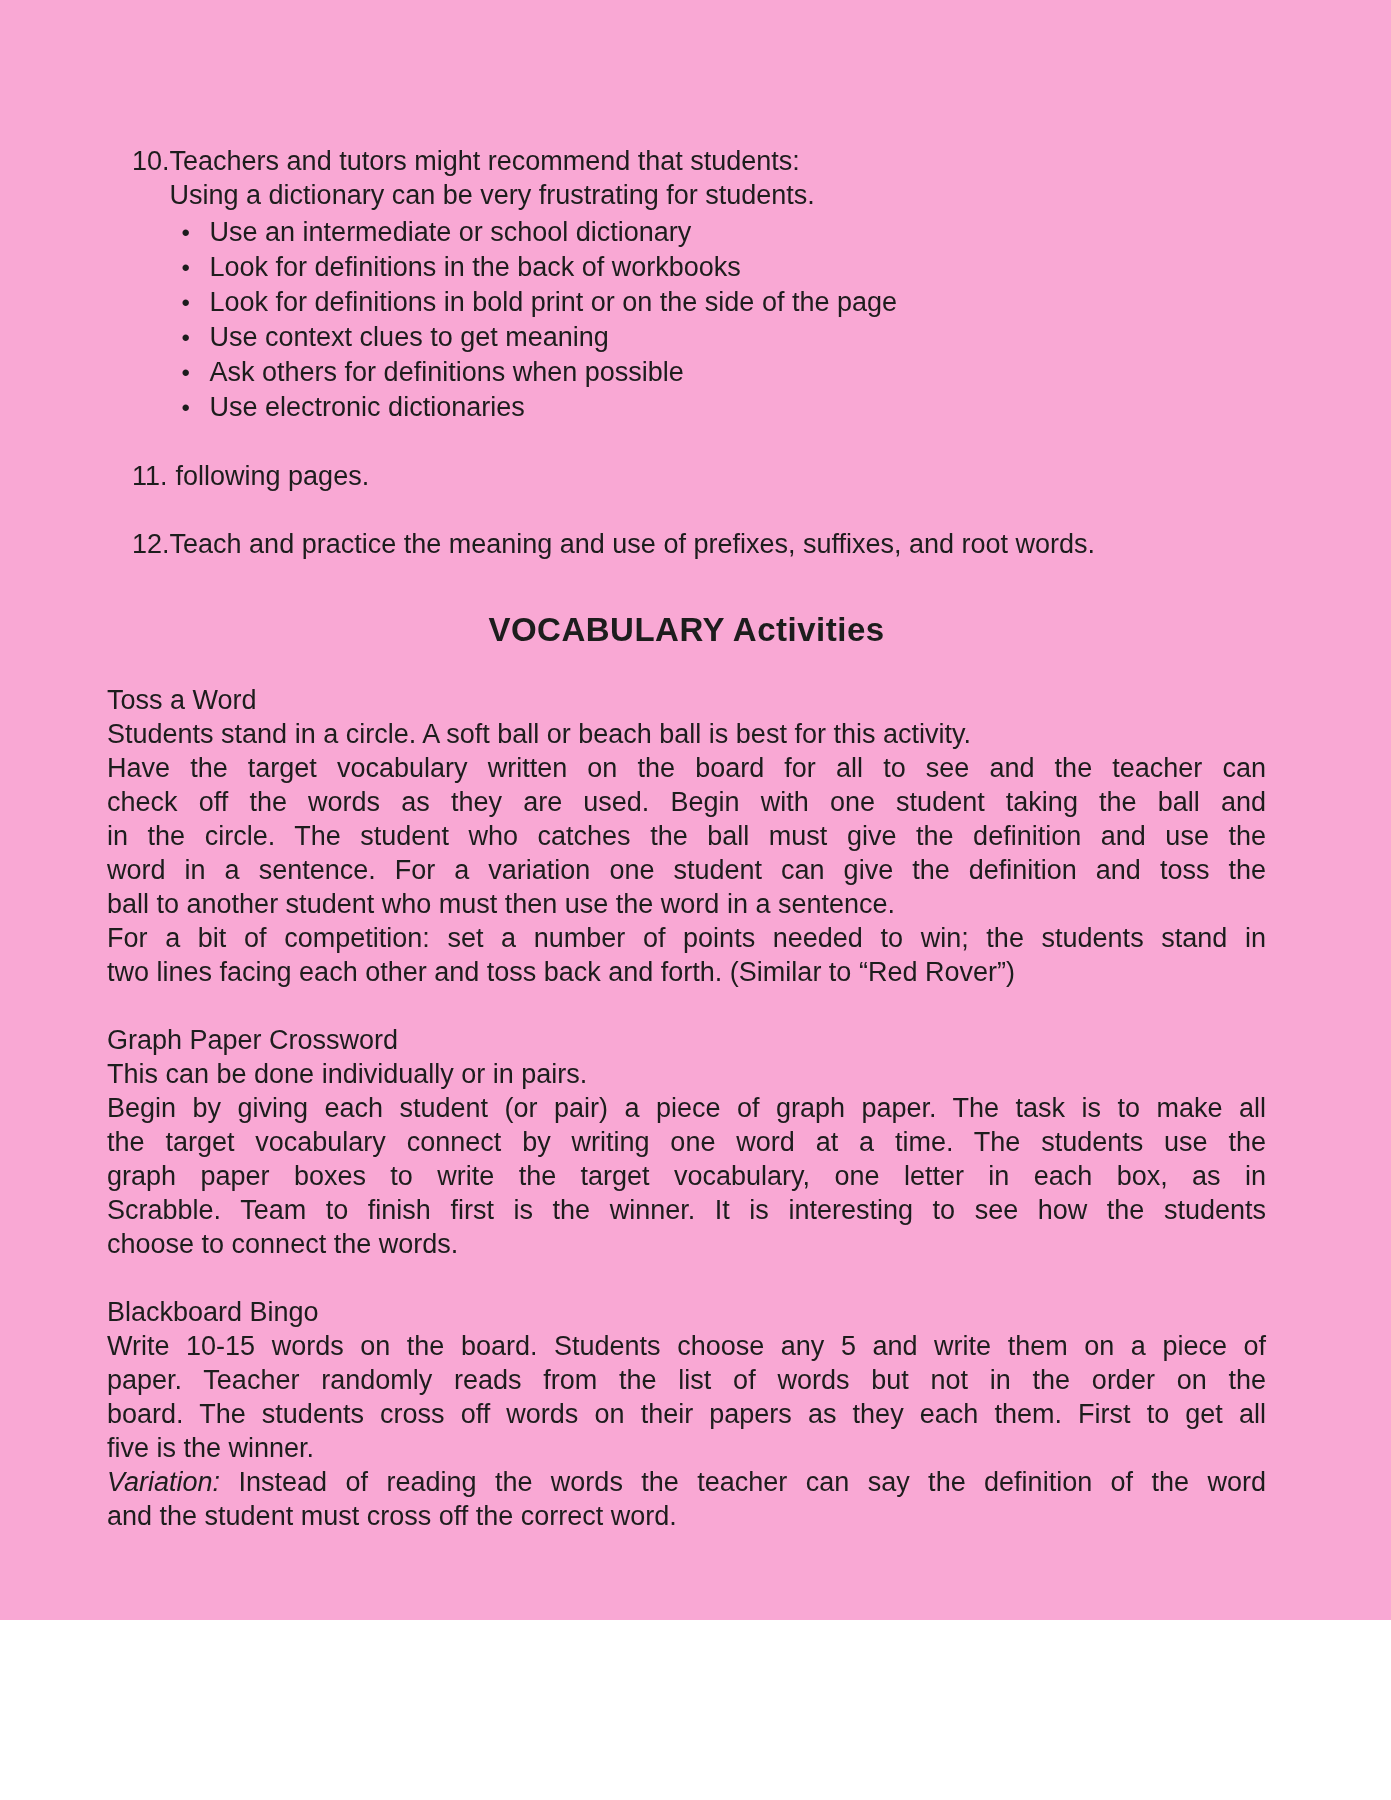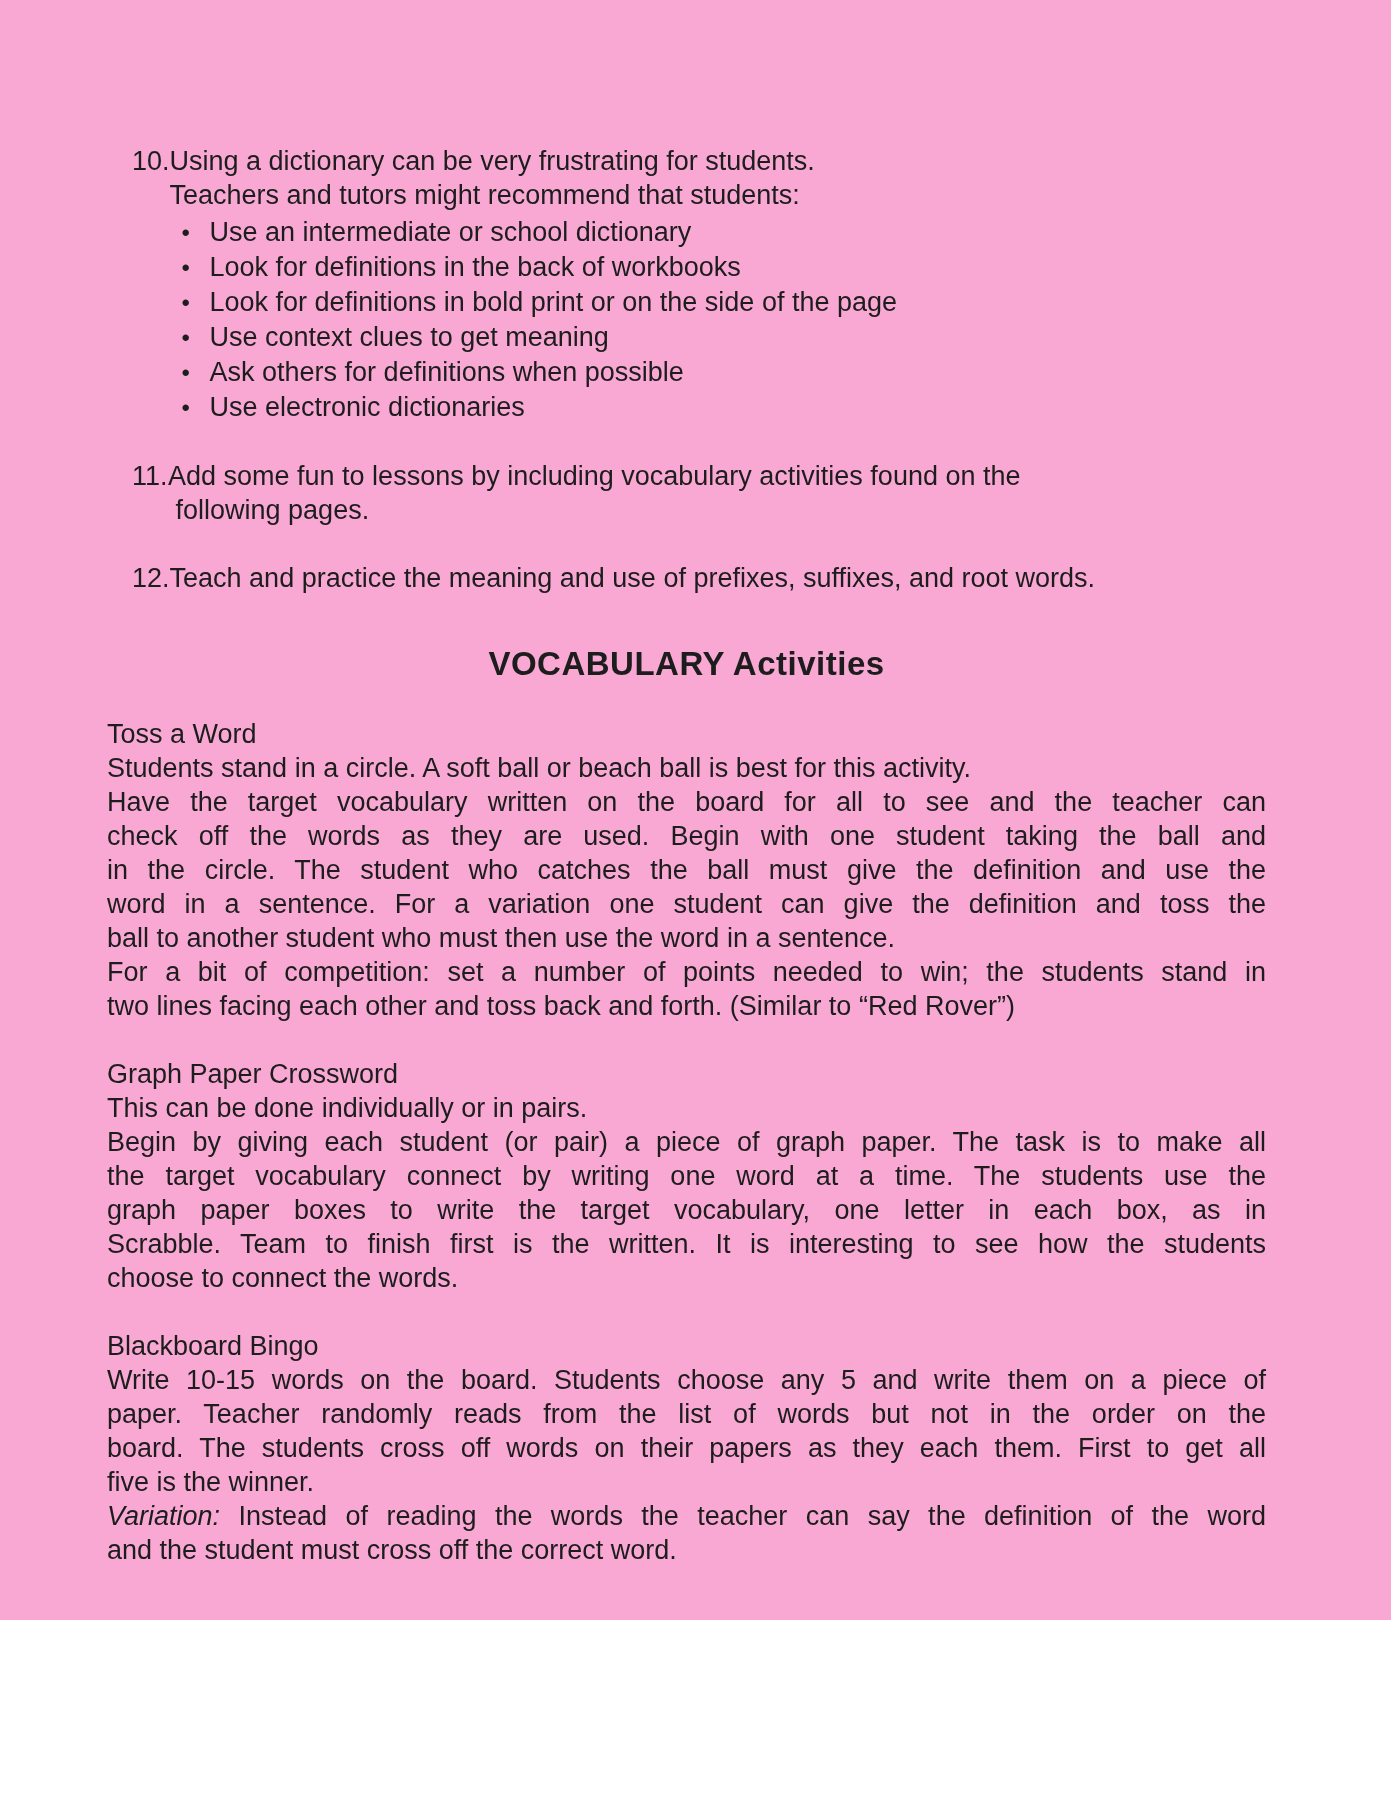--- a/index.html
+++ b/index.html
@@ -79,36 +79,35 @@
   }
 </style>
 </head>
 <body>
 
 <div class="page">
   <div class="numbered-list">
       <div class="list-item">
         <span class="num">10.</span>
         <div class="item-body">
+          <div class="line">Teachers and tutors might recommend that students:</div>
           <div class="line">Using a dictionary can be very frustrating for students.</div>
-          <div class="line">Teachers and tutors might recommend that students:</div>
           <ul class="bullets">
             <li>Use an intermediate or school dictionary</li>
             <li>Look for definitions in the back of workbooks</li>
             <li>Look for definitions in bold print or on the side of the page</li>
             <li>Use context clues to get meaning</li>
             <li>Ask others for definitions when possible</li>
             <li>Use electronic dictionaries</li>
           </ul>
         </div>
       </div>
       <div class="list-item">
         <span class="num">11.</span>
         <div class="item-body">
-          <div class="line">Add some fun to lessons by including vocabulary activities found on the</div>
           <div class="line"> following pages.</div>
         </div>
       </div>
       <div class="list-item">
         <span class="num">12.</span>
         <div class="item-body">
           <div class="line">Teach and practice the meaning and use of prefixes, suffixes, and root words.</div>
         </div>
       </div>
     </div>
@@ -133,21 +132,21 @@
       </section>
       <section class="section">
         <div class="section-title">Graph Paper Crossword</div>
         <div class="para">
           <div class="line">This can be done individually or in pairs.</div>
         </div>
         <div class="para">
           <div class="jline">Begin by giving each student (or pair) a piece of graph paper. The task is to make all</div>
           <div class="jline">the target vocabulary connect by writing one word at a time. The students use the</div>
           <div class="jline">graph paper boxes to write the target vocabulary, one letter in each box, as in</div>
-          <div class="jline">Scrabble. Team to finish first is the written. It is interesting to see how the students</div>
+          <div class="jline">Scrabble. Team to finish first is the winner. It is interesting to see how the students</div>
           <div class="line">choose to connect the words.</div>
         </div>
       </section>
       <section class="section">
         <div class="section-title">Blackboard Bingo</div>
         <div class="para">
           <div class="jline">Write 10-15 words on the board. Students choose any 5 and write them on a piece of</div>
           <div class="jline">paper. Teacher randomly reads from the list of words but not in the order on the</div>
           <div class="jline">board. The students cross off words on their papers as they each them. First to get all</div>
           <div class="line">five is the winner.</div>

